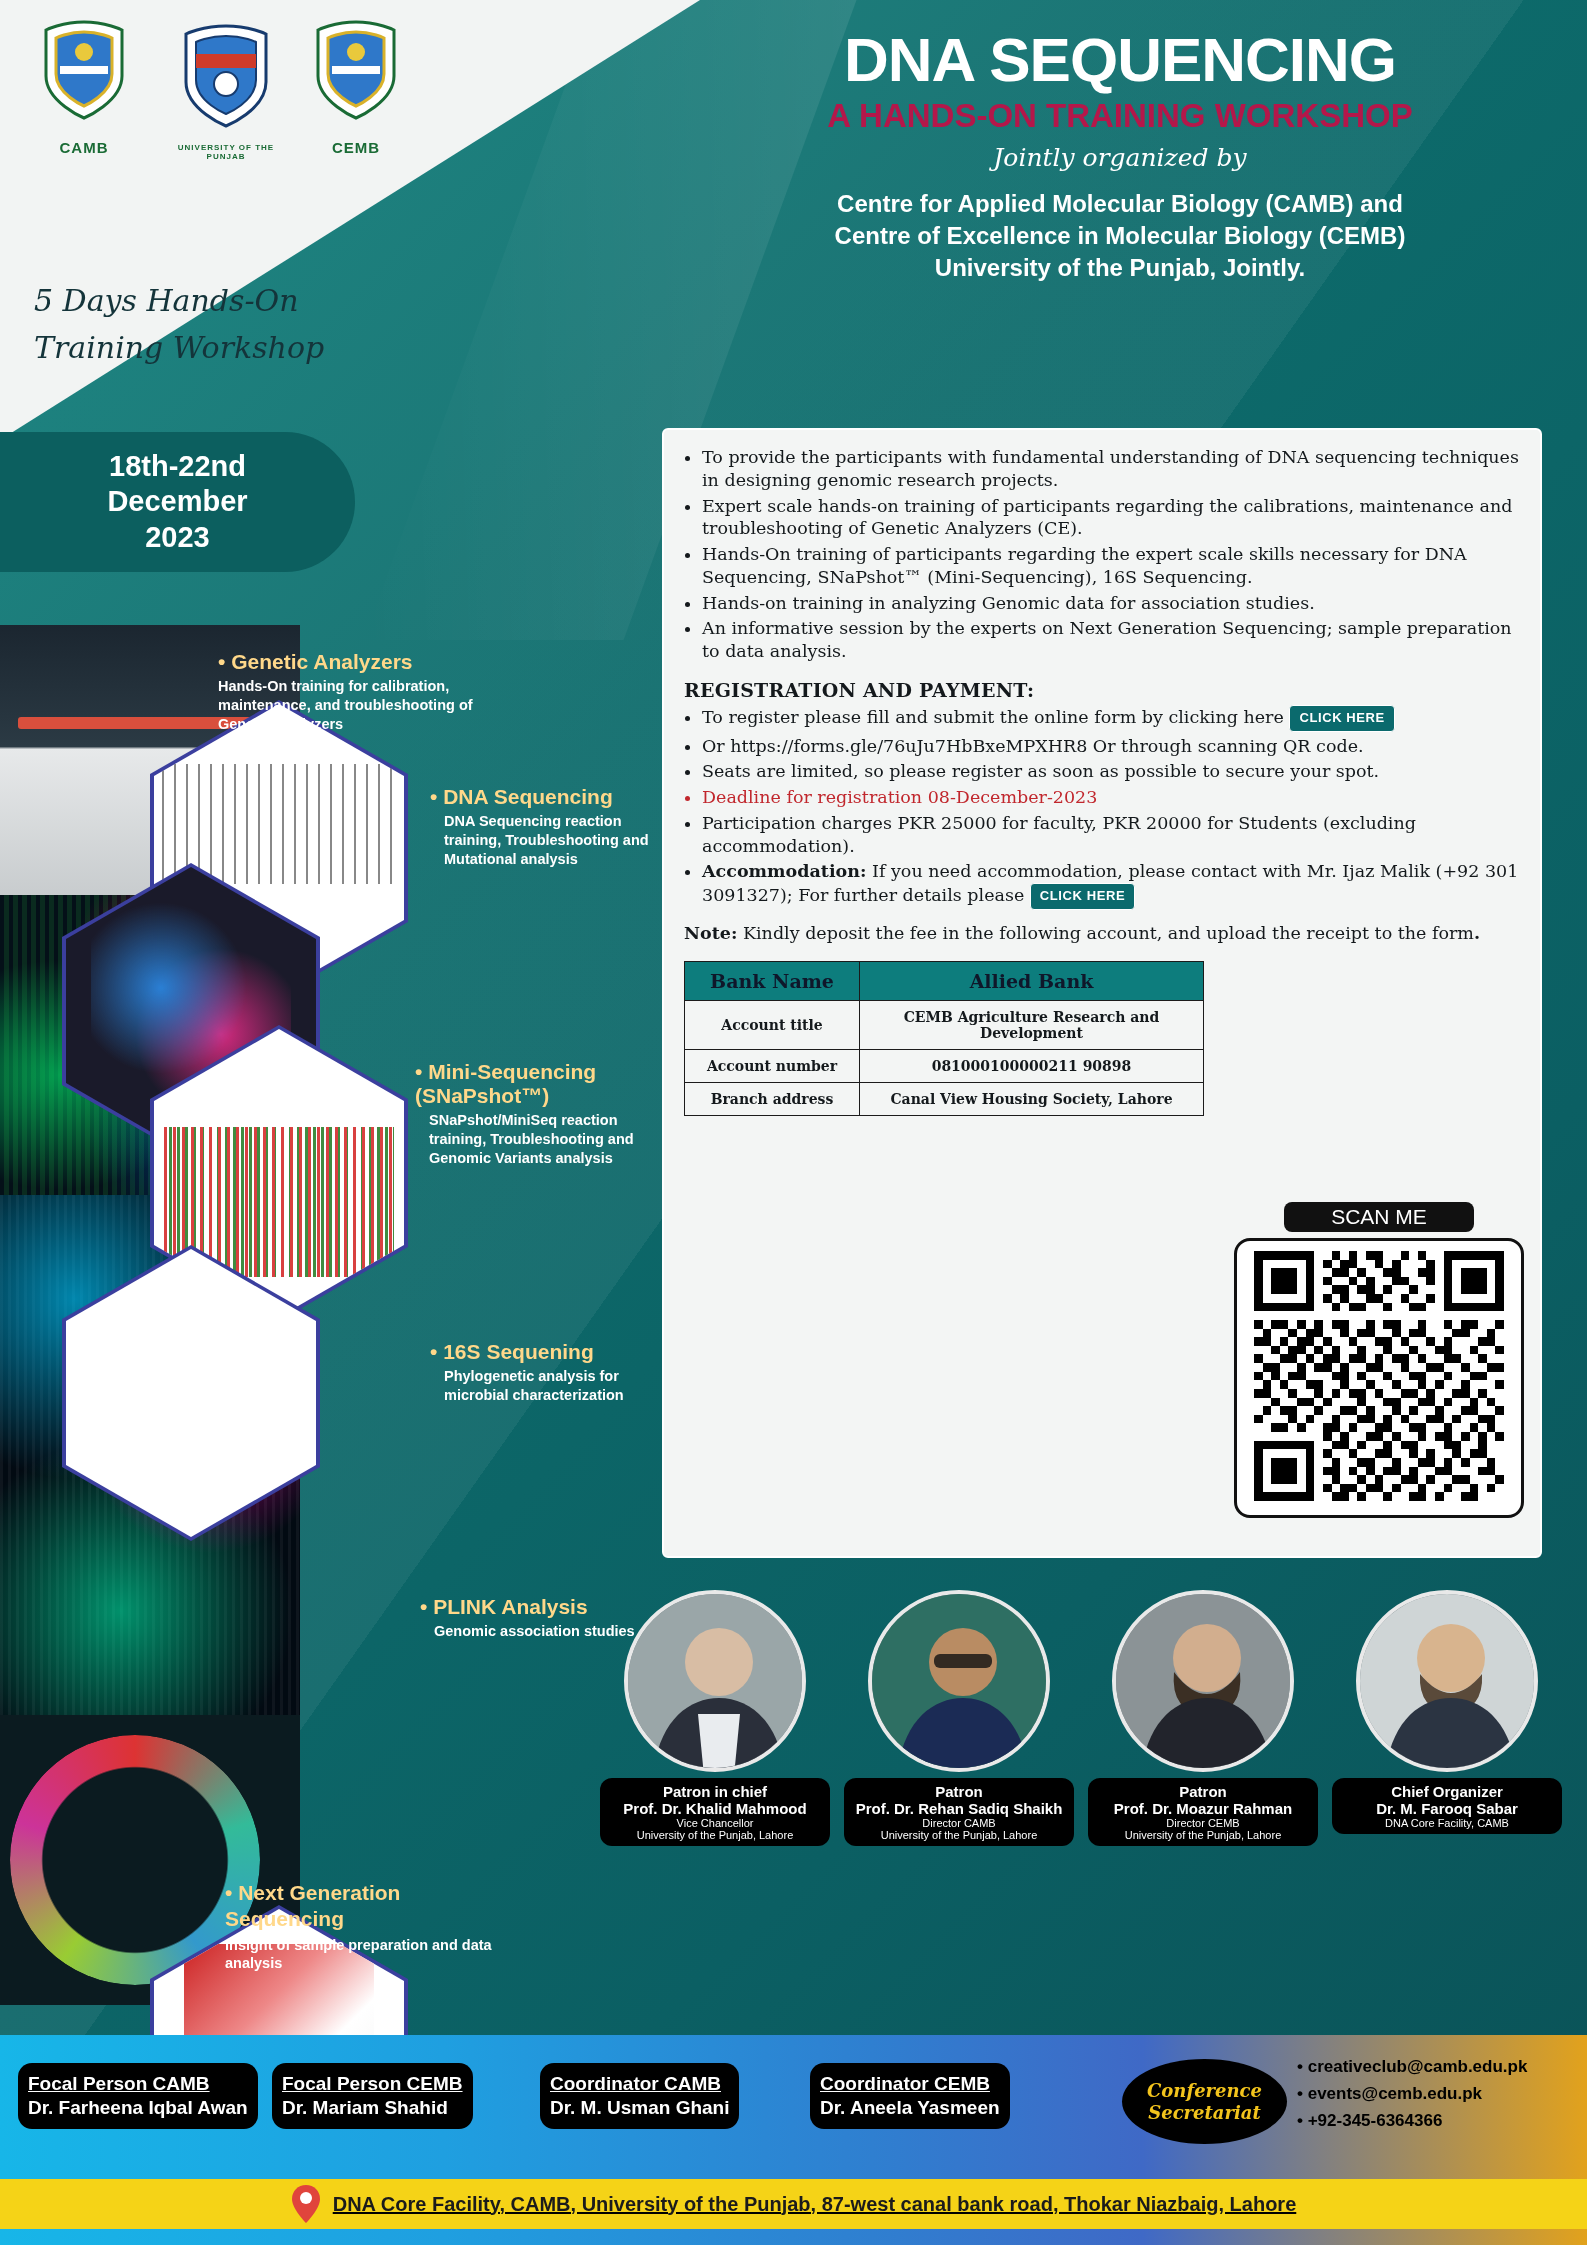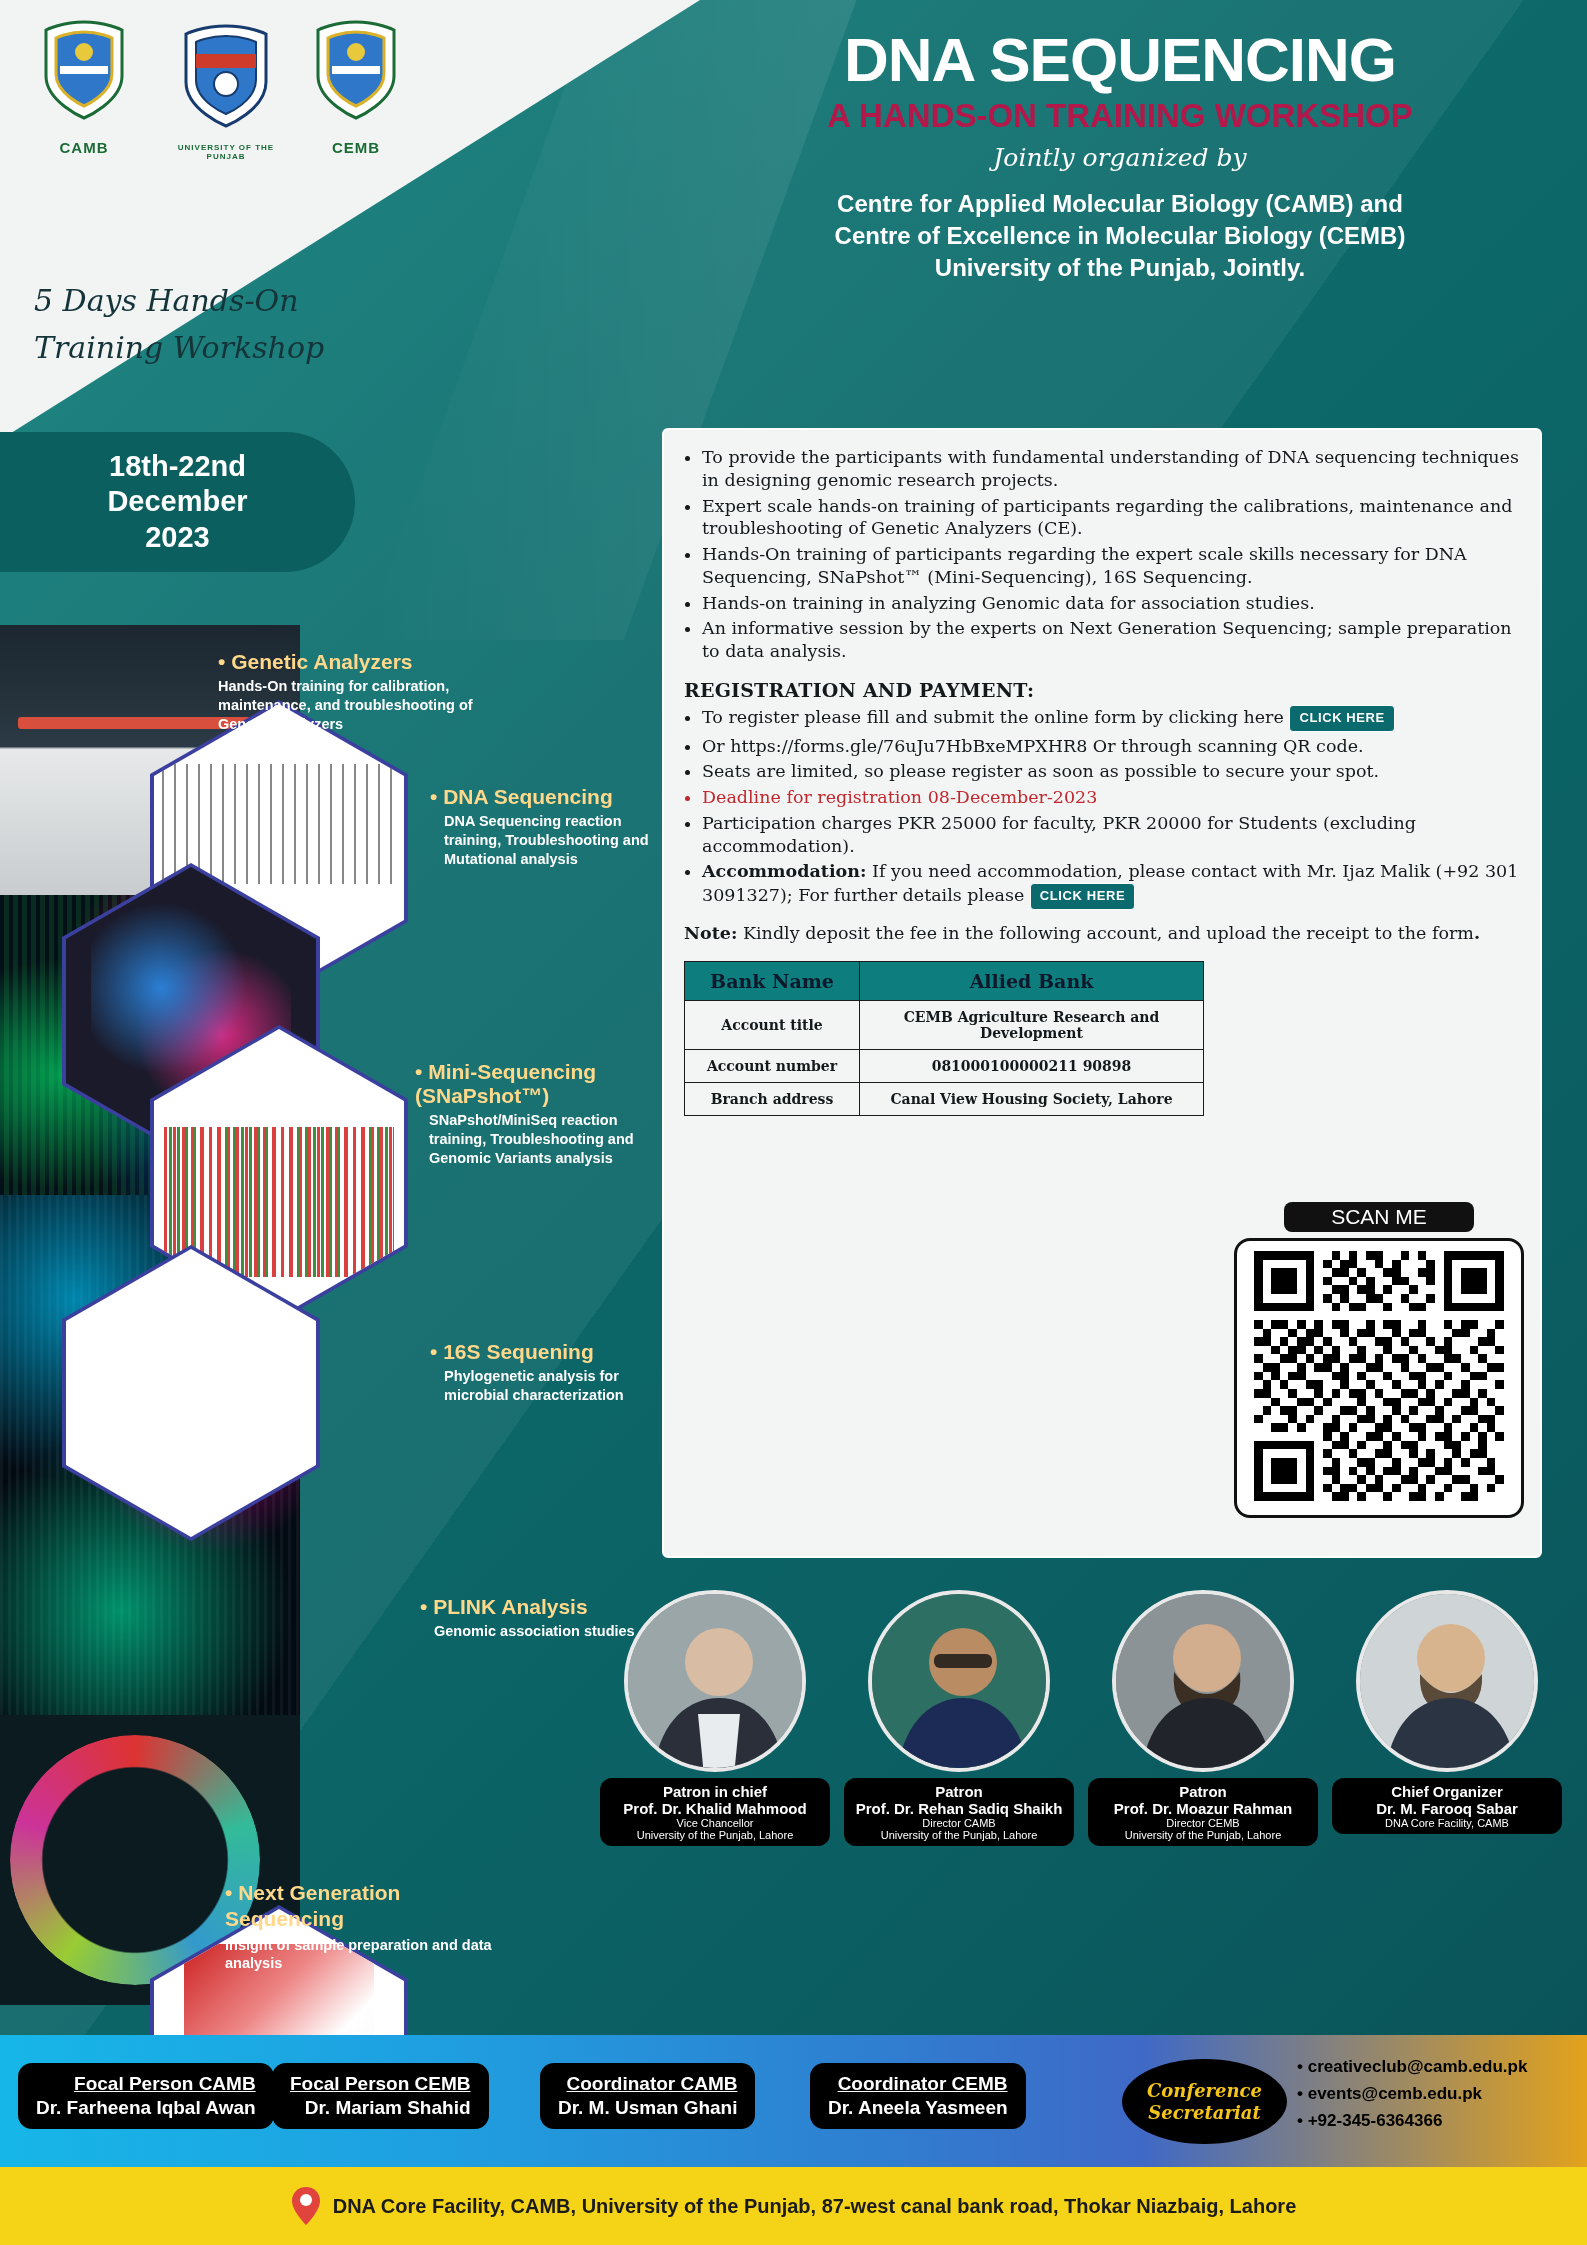--- a/index.html
+++ b/index.html
@@ -208,37 +208,37 @@
   .porg { font-size: 11px; }
 
   
   .bottom {
     position: absolute; left: 0; bottom: 0; width: 100%; height: 210px;
     background: linear-gradient(90deg,#17b6e8 0%, #1f9fe0 28%, #2f7fd0 55%, #3f69c6 72%, #e2a21c 100%);
   }
   .bottom-inner { position: absolute; inset: 0; }
   .fp {
     position: absolute; top: 28px; background: #000; border-radius: 14px;
-    padding: 10px 18px; color: #fff; text-align: right;
+    padding: 10px 10px; color: #fff; text-align: left;
   }
   .fp .t { font-size: 19px; font-weight: bold; text-decoration: underline; }
   .fp .n { font-size: 19px; font-weight: bold; margin-top: 2px; }
   .secretariat {
     position: absolute; top: 24px; right: 300px; width: 165px; height: 85px;
     background: #000; border-radius: 50%;
     display:flex;align-items:center;justify-content:center;text-align:center;
     color:#f3c41c; font-family:"DejaVu Serif", serif; font-style: italic; font-weight: bold; font-size: 18px;
     line-height:1.2;
   }
   .contacts { position: absolute; top: 22px; right: 40px; width: 250px; color:#000; }
   .contacts div { font-size: 17px; font-weight: bold; margin-bottom: 7px; }
   .contacts div:before { content:"• "; }
   .addrbar {
-    position: absolute; left: 0; bottom: 0; width: 100%; height: 78px;
-    background: #f5d317; display:flex; align-items:center; justify-content:center;
+    position: absolute; left: 0; bottom: 16px; width: 100%; height: 50px;
+    background: #f5d317; display:flex; align-items:center; justify-content:center;text-decoration:underline;
   }
   .addrbar .txt { font-size: 20px; font-weight: bold; color:#1b1b1b; }
   .pin { width: 30px; height: 40px; margin-right: 12px; position: relative; }
 </style>
 </head>
 <body>
 
 <div class="poster">
   <div class="wedge"></div>
   <div class="wedge2"></div>

